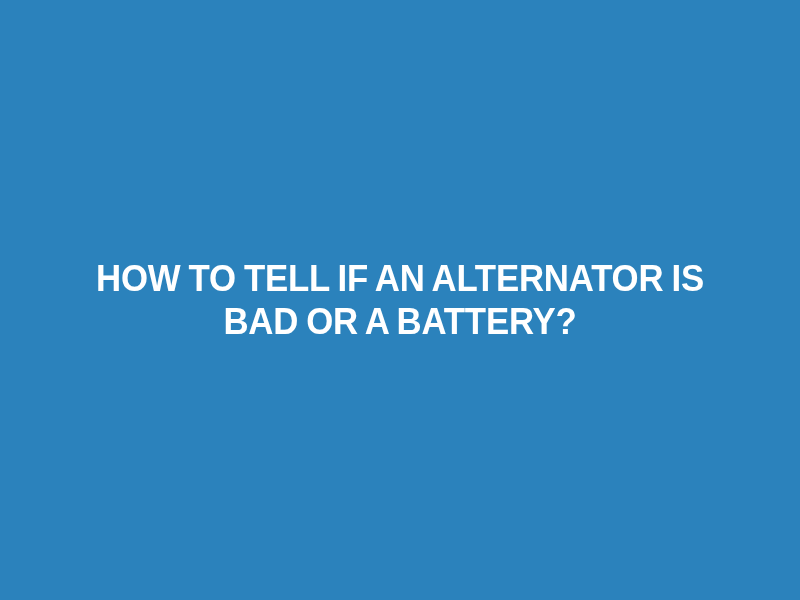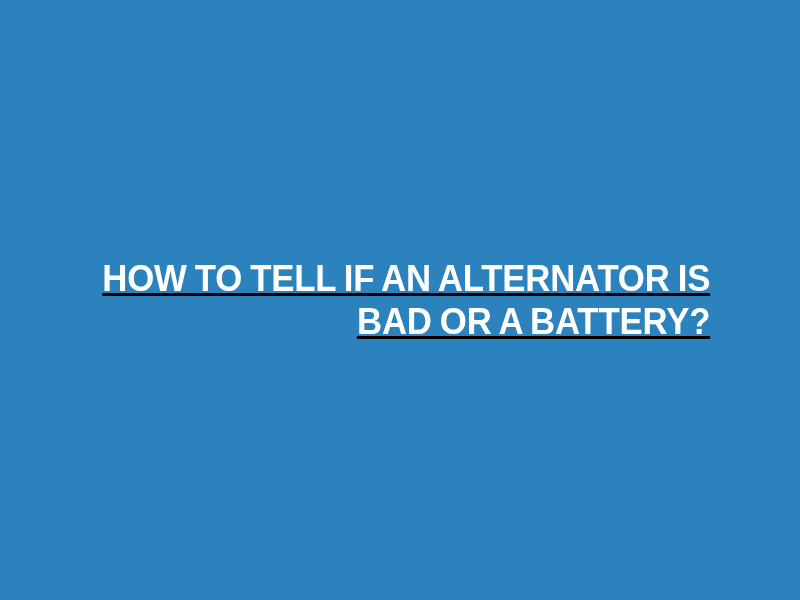--- a/index.html
+++ b/index.html
@@ -24,22 +24,21 @@
     display: flex;
     align-items: center;
     justify-content: center;
   }
 
   .title-block {
     width: 680px;
     margin: 12px auto;
     padding: 0 10px;
     box-sizing: border-box;
-    text-align: right;
-    text-decoration: underline;
+    text-align: center;
   }
 
   .headline {
     margin: 0;
     color: #FFFFFF;
     font-family: "Liberation Sans", sans-serif;
     font-size: 37px;
     font-weight: bold;
     line-height: 43px;
     letter-spacing: -0.2px;

